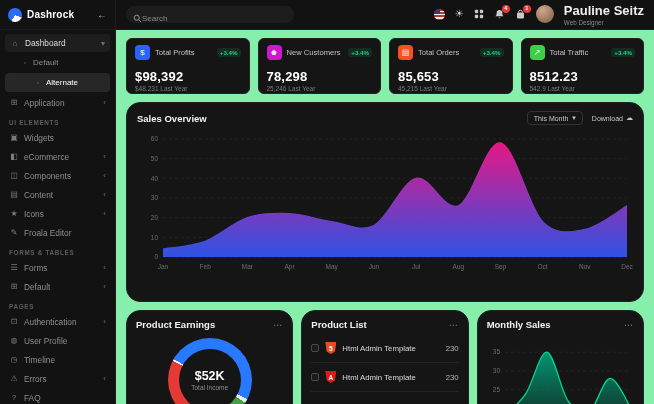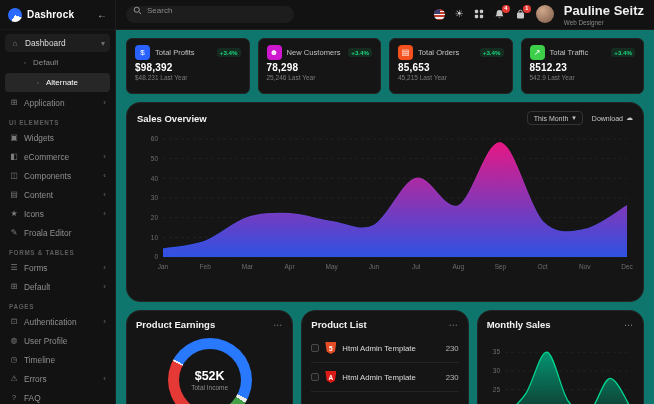--- a/index.html
+++ b/index.html
@@ -1,59 +1,59 @@
 <!DOCTYPE html>
 <html><head>
 <meta charset="utf-8">
 <style>
   *{margin:0;padding:0;box-sizing:border-box}
   html,body{width:654px;height:404px;background:#070707;font-family:"Liberation Sans",sans-serif;overflow:hidden}
-  .screen{position:relative;width:654px;height:404px;background:#0f766e;color:#e6e6e6}
+  .screen{position:relative;width:654px;height:404px;background:#86efac;color:#e6e6e6}
 
   
   .sidebar{position:absolute;left:0;top:0;width:116px;height:404px;background:#121212;border-right:1px solid #1e1e1e;overflow:hidden}
   .logo-row{height:30px;display:flex;align-items:center;gap:5px;padding:0 8px;border-bottom:1px solid #1a1a1a}
   .logo{width:14px;height:14px;border-radius:50%;background:conic-gradient(from 210deg,#2b6cff 0 72%,#ffffff 72% 100%);flex:none}
   .logo-text{font-size:10px;font-weight:bold;color:#fff;letter-spacing:.2px}
   .collapse{margin-left:auto;color:#bdbdbd;font-size:10px;cursor:pointer}
   .nav{padding-top:3px}
   .nav-item{display:flex;align-items:center;gap:5px;height:19px;padding:0 9px;color:#8f8f8f;font-size:8.3px;cursor:pointer;white-space:nowrap}
   .nav-ic{width:10px;text-align:center;font-size:8px;color:#7c7c7c;flex:none}
   .nav-label{overflow:hidden;text-overflow:ellipsis}
   .nav-chev{margin-left:auto;font-size:8px;color:#6d6d6d}
   .nav-item.parent-active{background:#1e1e1e;border-radius:4px;margin:1px 5px;height:18px;padding:0 5px;color:#dedede}
   .nav-item.child{padding-left:22px;font-size:8px}
   .nav-item.child .nav-ic{width:6px;font-size:7px}
   .nav-item.child-active{background:#272727;border-radius:4px;margin:1px 5px;padding-left:30px;color:#fff}
   .nav-heading{font-size:6.3px;font-weight:bold;letter-spacing:.7px;color:#5d5d5d;padding:7px 9px 2px}
 
   
   .topbar{position:absolute;left:116px;top:0;right:0;height:30px;background:#121212;border-bottom:1px solid #1e1e1e;display:flex;align-items:center;padding:0 10px;gap:10px}
-  .search{width:168px;height:17px;background:#1d1d1d;border-radius:9px;display:flex;align-items:flex-start;gap:5px;padding:0 7px}
+  .search{width:168px;height:17px;background:#1d1d1d;border-radius:9px;display:flex;align-items:flex-end;padding:0 7px}
   .search-input{flex:1;min-width:0;background:transparent;border:0;outline:0;color:#c5c5c5;font-size:8px;font-family:inherit}
   .search-input::placeholder{color:#8a8a8a}
   .top-icons{margin-left:auto;display:flex;align-items:center;gap:10px}
   .ticon{position:relative;color:#cacaca;font-size:10px;line-height:1;cursor:pointer;display:flex;align-items:center}
   .flag{width:11px;height:11px;border-radius:50%;overflow:hidden;position:relative;background:repeating-linear-gradient(180deg,#c0392b 0 1.6px,#ececec 1.6px 3.2px);flex:none;cursor:pointer}
   .flag::after{content:"";position:absolute;left:0;top:0;width:6px;height:5px;background:#3c3b6e}
   .badge{position:absolute;top:-4px;right:-5px;min-width:8px;height:8px;border-radius:4px;background:#e53935;color:#fff;font-size:5.5px;font-weight:bold;display:flex;align-items:center;justify-content:center;padding:0 1px}
   .avatar{width:18px;height:18px;border-radius:50%;background:radial-gradient(circle at 35% 30%,#cfa88a,#7c5847);flex:none;cursor:pointer}
   .user-meta{display:flex;flex-direction:column;line-height:1.2}
   .user-name{font-size:13px;font-weight:bold;color:#efefef}
   .user-role{font-size:6.3px;color:#8a8a8a}
 
   
   .main{position:absolute;left:116px;top:30px;right:0;height:374px;padding:8px 10px;overflow:hidden}
   .stats-row{display:flex;gap:8px}
   .stat-card{flex:1;background:#151515;border:1px solid #242424;border-radius:6px;padding:6px 8px;height:56px}
   .stat-top{display:flex;align-items:center;gap:5px}
   .stat-ic{width:15px;height:15px;border-radius:4px;color:#fff;font-size:8px;display:flex;align-items:center;justify-content:center;flex:none}
   .stat-title{font-size:7.6px;color:#c2c2c2;white-space:nowrap}
   .stat-badge{margin-left:auto;font-size:6.2px;font-weight:bold;color:#1ad47e;background:rgba(26,212,126,.12);padding:1px 3px;border-radius:3px}
-  .stat-value{font-size:10px;font-weight:bold;color:#fff;margin-top:2px;letter-spacing:.2px}
+  .stat-value{font-size:13px;font-weight:bold;color:#fff;margin-top:9px;letter-spacing:.2px}
   .stat-sub{font-size:6.5px;color:#7b7b7b;margin-top:1px}
 
   .card{background:#151515;border:1px solid #242424;border-radius:14px}
   .sales-card{margin-top:8px;height:200px;padding:8px 10px}
   .card-head{display:flex;align-items:center}
   .card-title{font-size:9.5px;color:#f2f2f2;font-weight:bold}
   .head-actions{margin-left:auto;display:flex;gap:9px;align-items:center}
   .period-btn{background:transparent;border:1px solid #343434;border-radius:4px;color:#c7c7c7;font-size:7px;padding:2px 6px;display:flex;gap:4px;align-items:center;font-family:inherit;cursor:pointer}
   .download-btn{background:transparent;border:0;color:#c7c7c7;font-size:7px;display:flex;gap:3px;align-items:center;font-family:inherit;cursor:pointer}
   .sales-svg{display:block;margin-top:4px}

